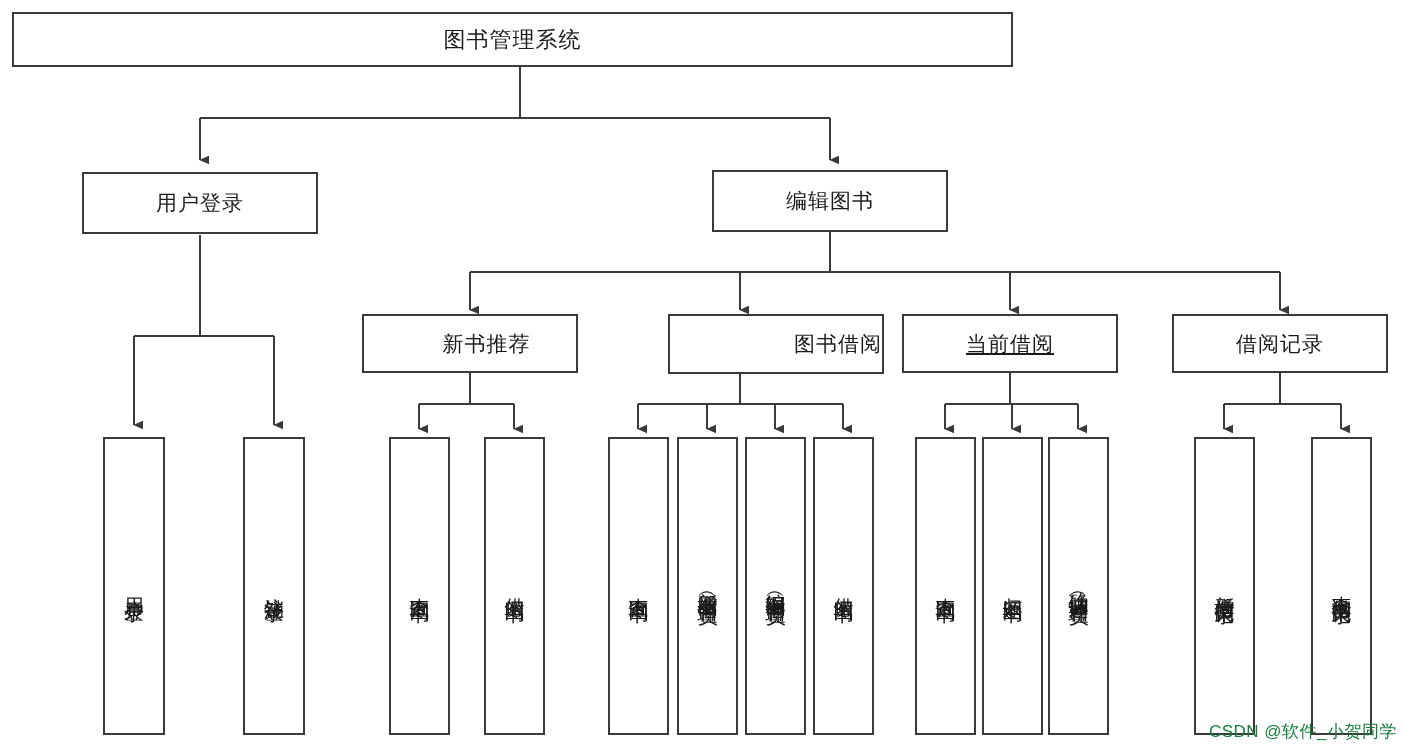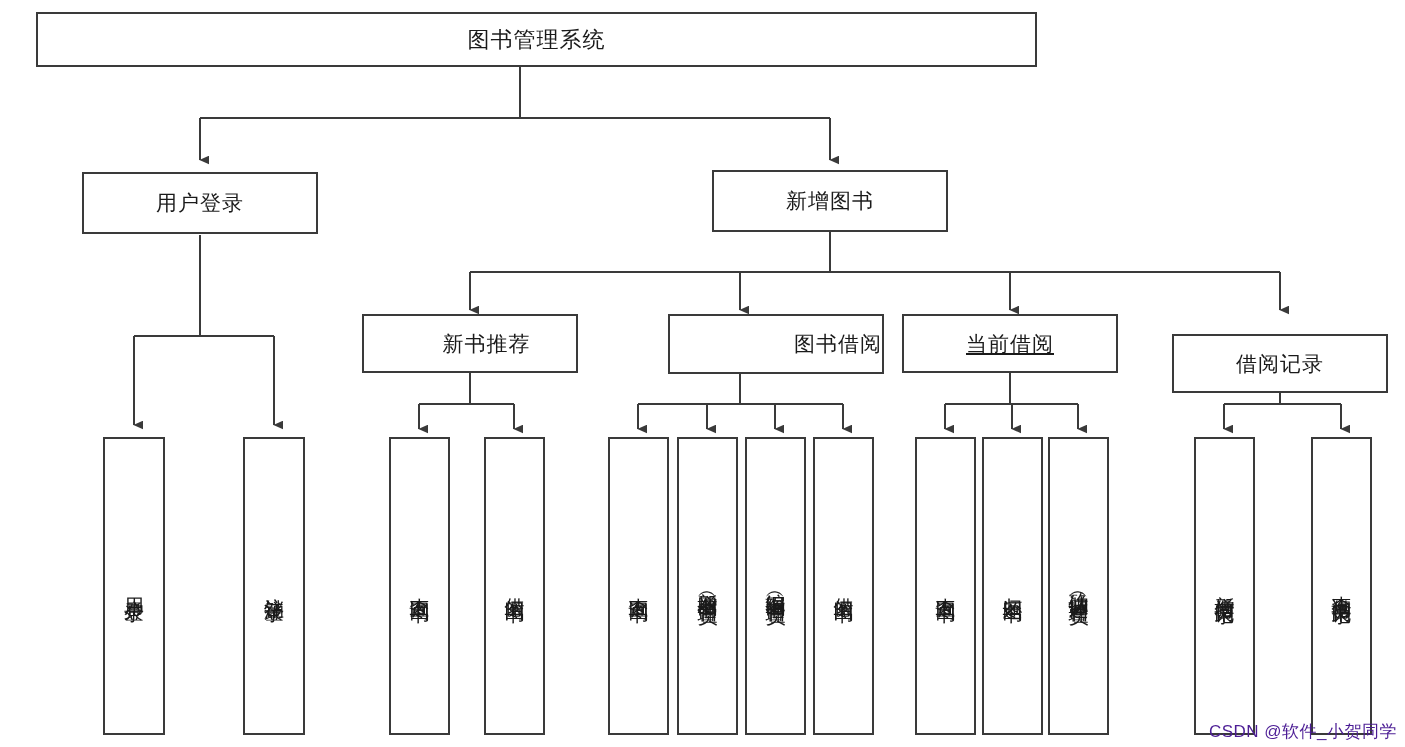--- a/index.html
+++ b/index.html
@@ -59,21 +59,21 @@
     display: block;
   }
   .node-box.root {
     font-size: 22px;
   }
   #watermark {
     position: absolute;
     right: 8px;
     bottom: 4px;
     font-size: 17px;
-    color: #4c1d95;
+    color: #15803d;
     letter-spacing: 0.5px;
     white-space: nowrap;
     pointer-events: none;
     user-select: none;
     margin-top: 31px;
   }
 </style>
 </head>
 <body>
 
@@ -122,45 +122,45 @@
       <line x1="1012" y1="404" x2="1012" y2="429" marker-end="url(#arrowhead)"></line>
       <line x1="1078" y1="404" x2="1078" y2="429" marker-end="url(#arrowhead)"></line>
 
       <line x1="1280" y1="373" x2="1280" y2="404"></line>
       <line x1="1224" y1="404" x2="1341" y2="404"></line>
       <line x1="1224" y1="404" x2="1224" y2="429" marker-end="url(#arrowhead)"></line>
       <line x1="1341" y1="404" x2="1341" y2="429" marker-end="url(#arrowhead)"></line>
     </g>
   </svg>
 
-  <div class="node-box horizontal root" style="left:36px; top:12px; width:1001px; height:55px;">
+  <div class="node-box horizontal root" style="left:12px; top:12px; width:1001px; height:55px;">
     <span>图书管理系统</span>
   </div>
 
   <div class="node-box horizontal" style="left:82px; top:172px; width:236px; height:62px;">
     <span>用户登录</span>
   </div>
 
   <div class="node-box horizontal" style="left:712px; top:170px; width:236px; height:62px;">
-    <span>新增图书</span>
+    <span>编辑图书</span>
   </div>
 
   <div class="node-box horizontal" style="left:362px; top:314px; width:216px; height:59px;padding-left:33px;">
     <span>新书推荐</span>
   </div>
 
   <div class="node-box horizontal" style="left:668px; top:314px; width:216px; height:60px;justify-content:flex-end;">
     <span>图书借阅</span>
   </div>
 
   <div class="node-box horizontal" style="left:902px; top:314px; width:216px; height:59px;text-decoration:underline;">
     <span>当前借阅</span>
   </div>
 
-  <div class="node-box horizontal" style="left:1172px; top:314px; width:216px; height:59px;margin-top:20px;">
+  <div class="node-box horizontal" style="left:1172px; top:314px; width:216px; height:59px;">
     <span>借阅记录</span>
   </div>
 
   <div class="node-box vertical" style="left:103px; top:437px; width:62px; height:298px;">
     <span class="vlabel">用户登录</span>
   </div>
 
   <div class="node-box vertical" style="left:243px; top:437px; width:62px; height:298px;">
     <span class="vlabel">注销登录</span>
   </div>

